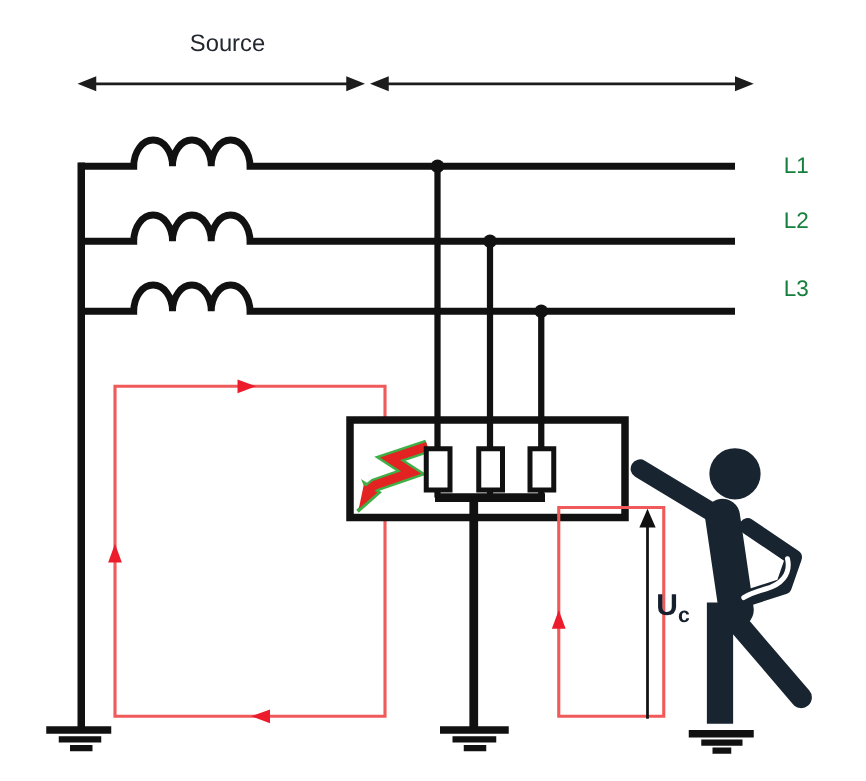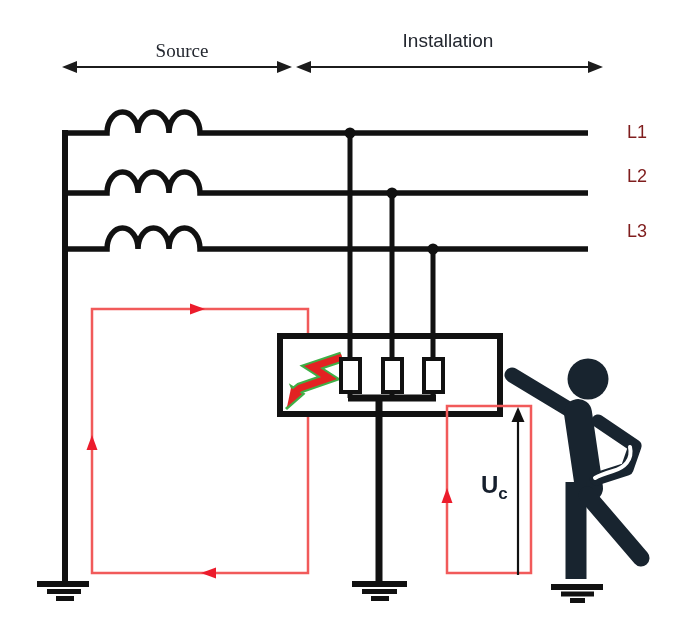--- a/index.html
+++ b/index.html
@@ -1,22 +1,22 @@
 <!DOCTYPE html>
 <html><head>
 <meta charset="utf-8">
 <style>
   html,body{margin:0;padding:0;background:#ffffff;}
   .canvas{position:relative;width:693px;height:625px;background:#ffffff;overflow:hidden;
           font-family:"Liberation Sans",sans-serif;}
   svg{position:absolute;left:0;top:0;}
   .label{position:absolute;color:#23272f;line-height:1.1;}
   .section-label{font-size:19px;width:110px;text-align:center;}
-  .phase-label{font-size:18px;color:#7f1d1d;}
-  .uc-label{font-size:24px;font-weight:bold;color:#161f2d;}
+  .phase-label{font-size:18px;color:#15803d;}
+  .uc-label{font-size:24px;font-weight:bold;color:#161f2d;margin-left:44px;}
   .uc-label sub{font-size:17px;font-weight:bold;}
 </style>
 </head>
 <body>
 
 <div class="canvas">
 
 <svg width="693" height="625" viewBox="0 0 693 625">
 
   <g stroke="#1c1c1c" fill="#1c1c1c">
@@ -104,21 +104,20 @@
     <circle cx="588" cy="379" r="20.5" stroke="none"></circle>
     <line x1="512" y1="375" x2="570" y2="410" stroke-width="15" stroke-linecap="round"></line>
     <line x1="578" y1="413" x2="589" y2="488" stroke-width="28" stroke-linecap="round"></line>
     <path d="M598,421 L635,446 L627,469 L596,479" fill="none" stroke-width="13" stroke-linecap="round" stroke-linejoin="round"></path>
     <path d="M630,447 C633,460 624,468 613,471 C603,474 598,476 595,478" fill="none" stroke="#ffffff" stroke-width="4" stroke-linecap="round"></path>
     <line x1="576" y1="482" x2="576" y2="579" stroke-width="21"></line>
     <line x1="587" y1="495" x2="641" y2="558" stroke-width="17" stroke-linecap="round"></line>
   </g>
 </svg>
 
-  <div class="label section-label" style="left:127px;top:41px;font-family:Liberation Serif, serif;">Source</div>
-  <div class="label section-label" style="left:393px;top:31px;">Installation</div>
+  <div class="label section-label" style="left:127px;top:26px;">Source</div>
 
   <div class="label phase-label" style="left:627px;top:123px;">L1</div>
   <div class="label phase-label" style="left:627px;top:167px;">L2</div>
   <div class="label phase-label" style="left:627px;top:222px;">L3</div>
 
   <div class="label uc-label" style="left:481px;top:472px;"><span>U</span><sub>c</sub></div>
 </div>
 
 </body></html>

